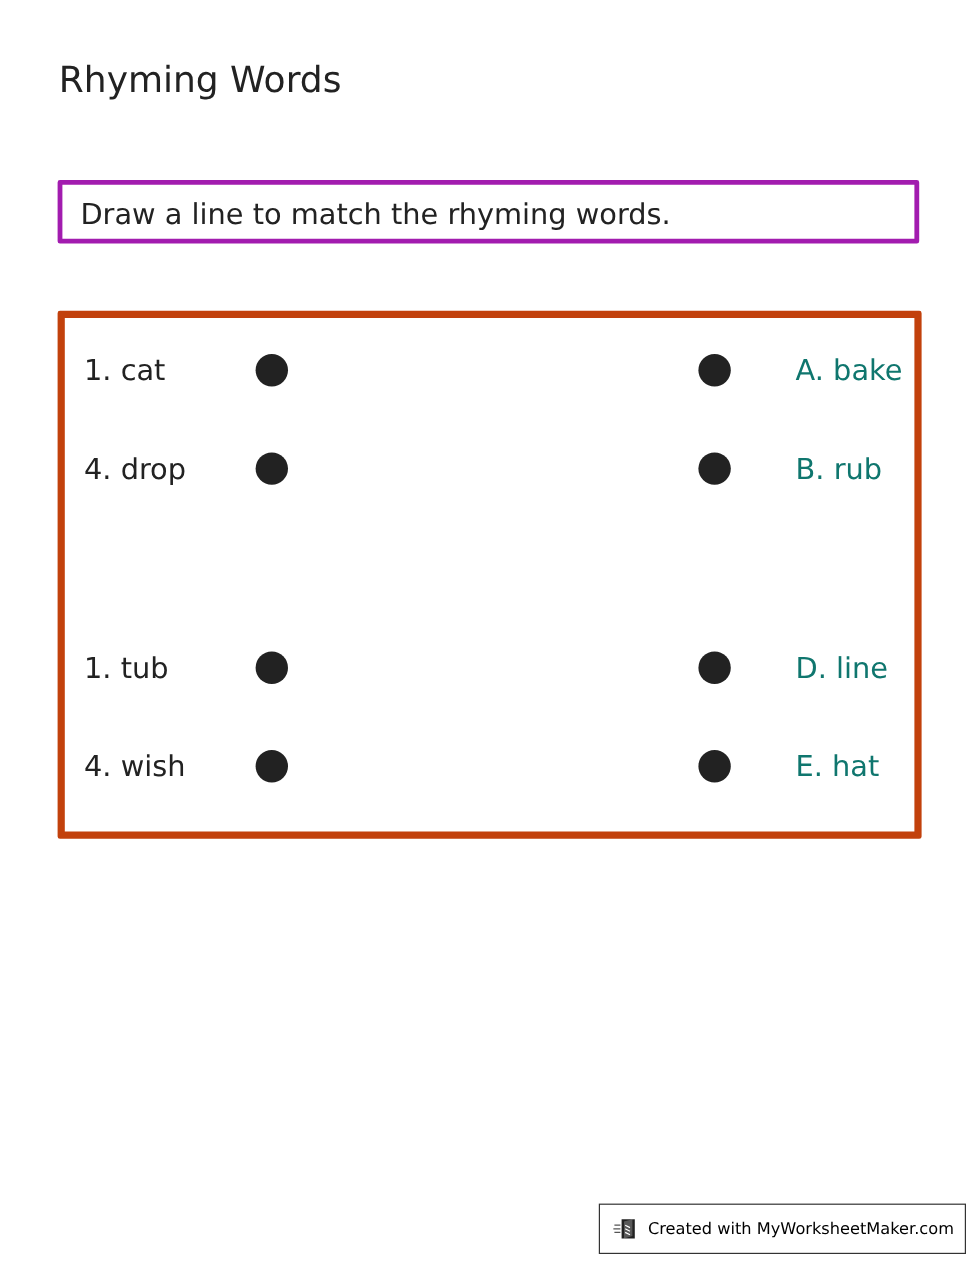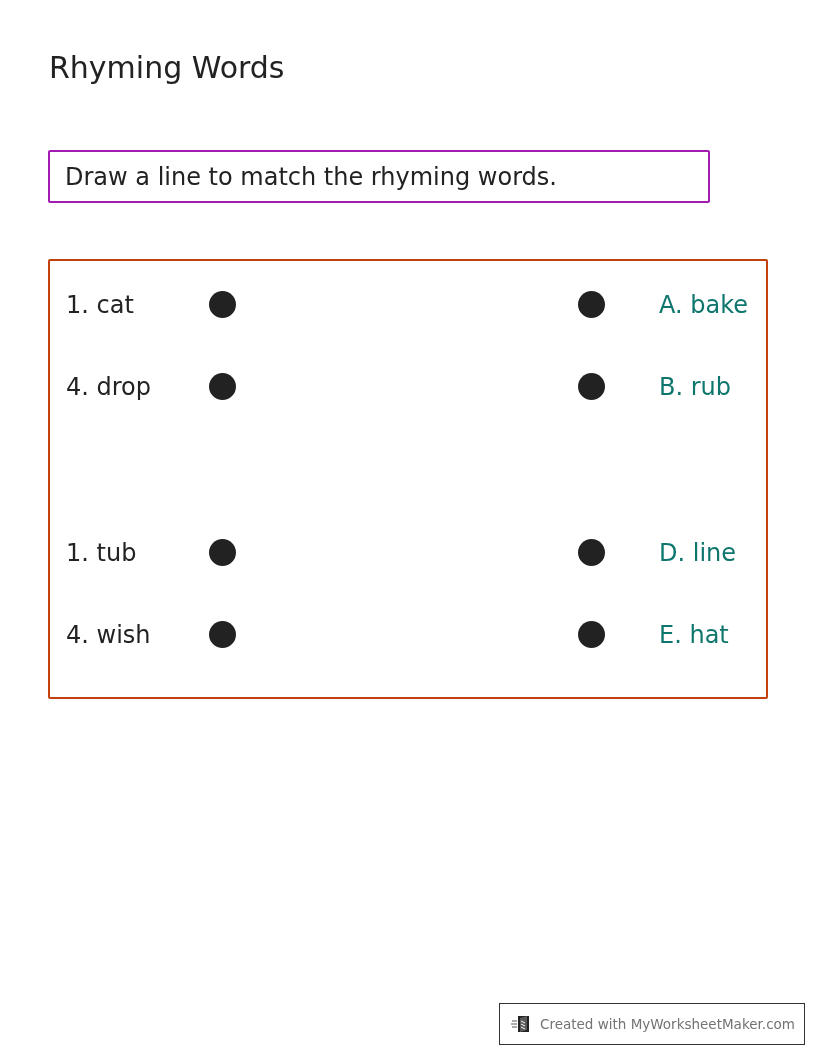--- a/index.html
+++ b/index.html
@@ -12,30 +12,30 @@
       overflow: hidden;
     }
     .title {
       position: absolute; left: 49px; top: 50px;
       font-size: 30px; font-weight: normal; color: #222;
       letter-spacing: 0px;
       text-align: center;
     }
     .instructions {
       position: absolute; left: 48px; top: 150px;
-      width: 662px; height: 53px;
-      border: 2px solid #a21caf; border-radius: 2px;
+      width: 718px; height: 53px;
+      border: 4px solid #a21caf; border-radius: 2px;
       box-sizing: border-box;
       font-size: 24px; line-height: 51px;
       padding-left: 15px; color: #222;
     }
     .match-box {
       position: absolute; left: 48px; top: 259px;
       width: 720px; height: 440px;
-      border: 2px solid #c2410c; border-radius: 2px;
+      border: 6px solid #c2410c; border-radius: 2px;
       box-sizing: border-box;
     }
     .row { position: absolute; left: 0; width: 100%; height: 40px; }
     .left-label {
       position: absolute; left: 16px; top: 0;
       font-size: 24px; line-height: 40px; color: #222;
     }
     .right-label {
       position: absolute; left: 609px; top: 0;
       font-size: 24px; line-height: 40px; color: #0f766e;
@@ -45,21 +45,21 @@
       width: 27px; height: 27px; border-radius: 50%;
       background: #222;
     }
     .dot.left { left: 159px; }
     .dot.right { left: 528px; }
     .footer {
       position: absolute; left: 499px; top: 1003px;
       width: 306px; height: 42px;
       border: 1px solid #333; box-sizing: border-box;
       display: flex; align-items: center;
-      font-size: 13.5px; color: #737373;
+      font-size: 13.5px; color: #000000;
     }
     .footer .logo { margin-left: 11px; margin-right: 7px; width: 22px; height: 22px; }
   </style>
 </head>
 <body>
 
 <div class="title">Rhyming Words</div>
 
 <div class="instructions">Draw a line to match the rhyming words.</div>
 

